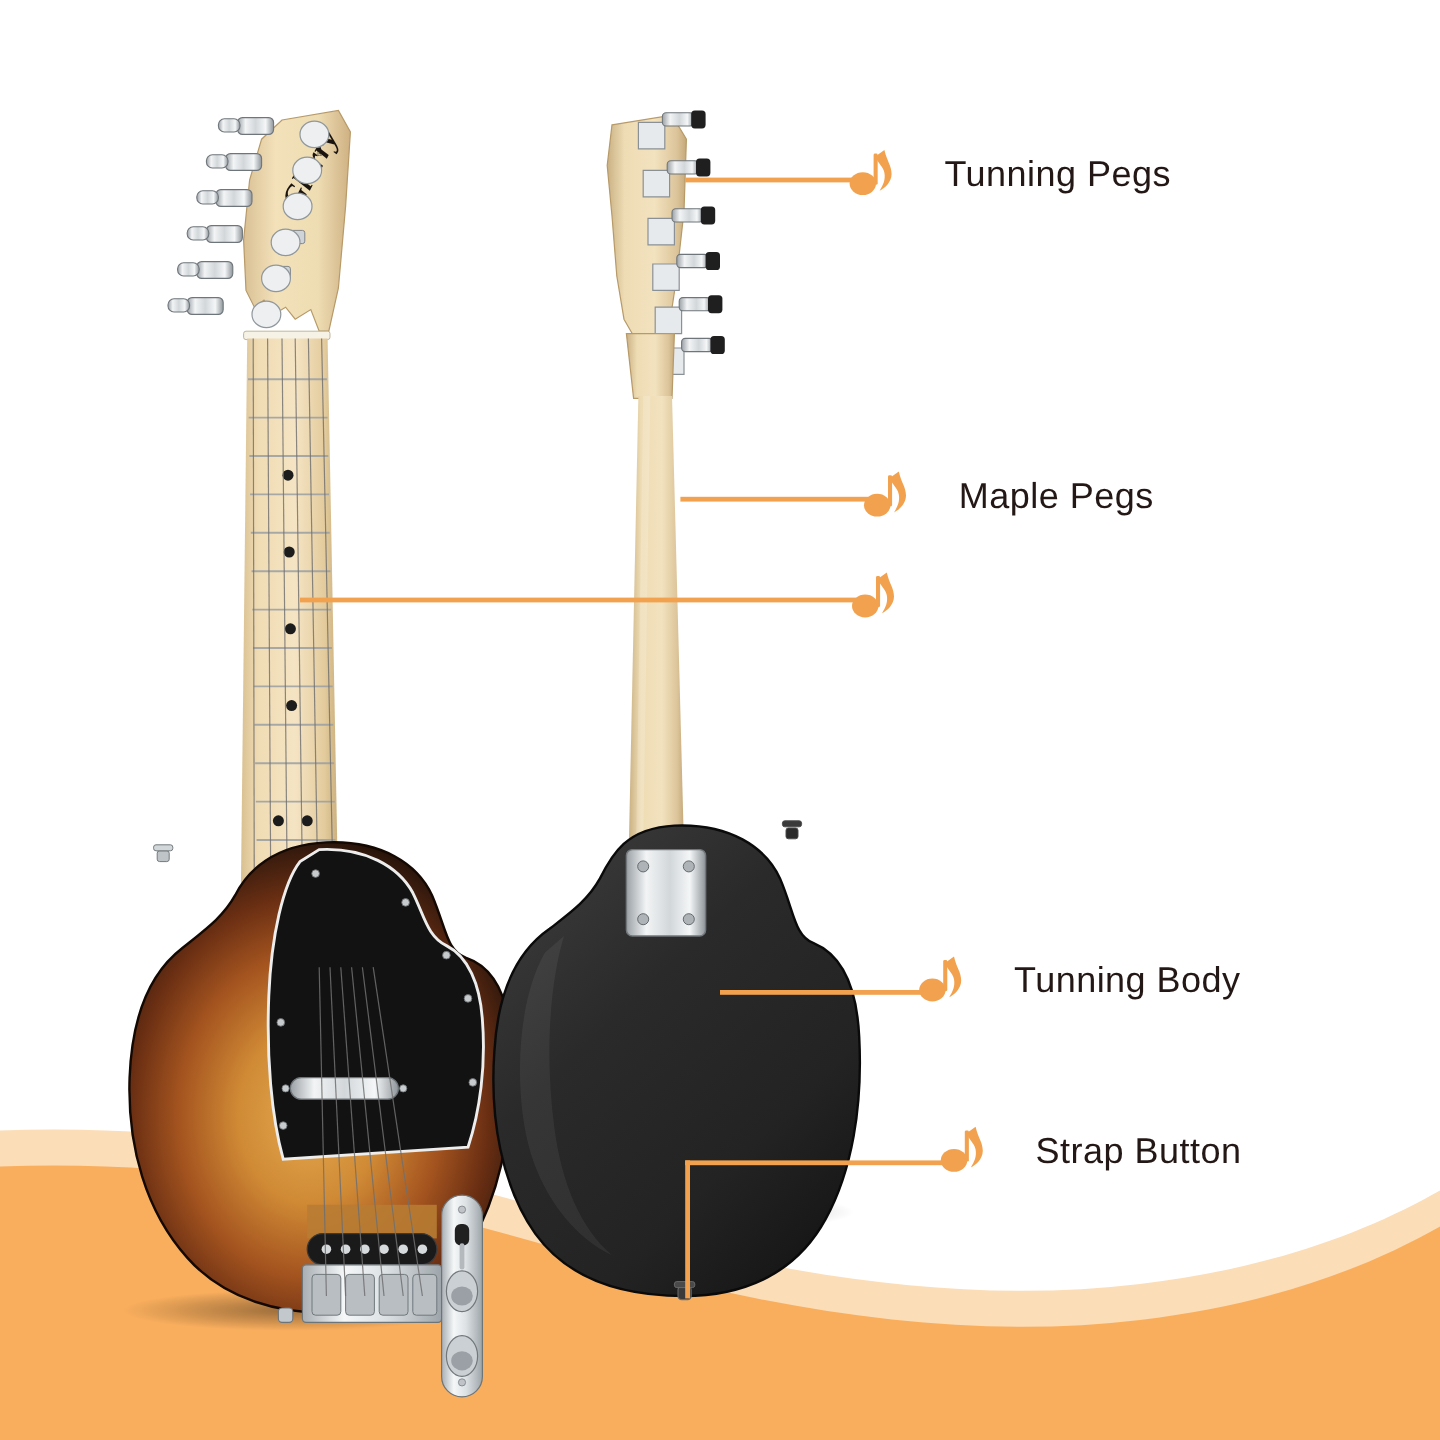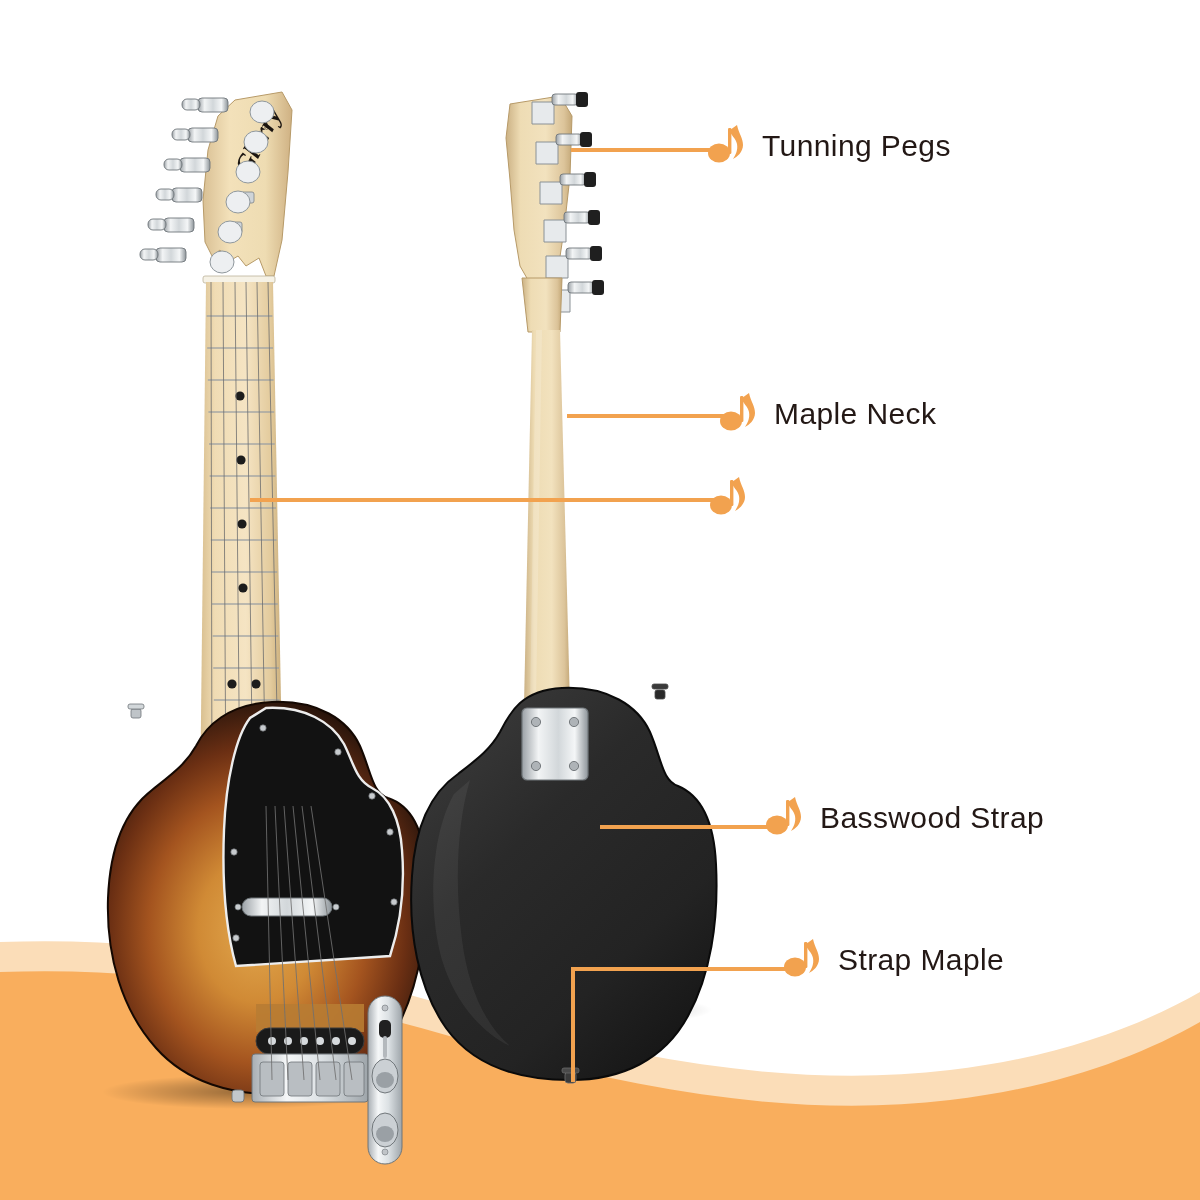--- a/index.html
+++ b/index.html
@@ -43,20 +43,21 @@
     white-space: nowrap;
   }
   .note-icon { width: 42px; height: 48px; flex: 0 0 auto; }
   .callout-text {
     font-family: "Liberation Sans", sans-serif;
     font-size: 30px;
     font-weight: 400;
     color: #231815;
     letter-spacing: 0.4px;
     line-height: 1;
+    margin-left: 25px;
   }
 
   
   .leader {
     position: absolute;
     background: #F2A24F;
     pointer-events: none;
   }
   .leader-h { height: 4px; }
   .leader-v { width: 4px; }
@@ -462,45 +463,45 @@
     <span class="callout-text">Tunning Pegs</span>
   </div>
 
   <div class="callout" style="left:718px; top:390px;">
     <svg class="note-icon" viewBox="0 0 42 48">
       <path d="M31,3 C33,12 37,16 37,23 C37,30 31,35 27,37 C30,32 32,28 31,22
                C30,16 24,13 24,8 Z" fill="#F2A24F"></path>
       <rect x="22" y="6" width="3.4" height="26" rx="1.2" fill="#F2A24F"></rect>
       <ellipse cx="13" cy="31" rx="11" ry="9.5" fill="#F2A24F"></ellipse>
     </svg>
-    <span class="callout-text">Maple Neck</span>
+    <span class="callout-text">Maple Pegs</span>
   </div>
 
   <div class="callout" style="left:708px; top:474px;">
     <svg class="note-icon" viewBox="0 0 42 48">
       <path d="M31,3 C33,12 37,16 37,23 C37,30 31,35 27,37 C30,32 32,28 31,22
                C30,16 24,13 24,8 Z" fill="#F2A24F"></path>
       <rect x="22" y="6" width="3.4" height="26" rx="1.2" fill="#F2A24F"></rect>
       <ellipse cx="13" cy="31" rx="11" ry="9.5" fill="#F2A24F"></ellipse>
     </svg>
   </div>
 
   <div class="callout" style="left:764px; top:794px;">
     <svg class="note-icon" viewBox="0 0 42 48">
       <path d="M31,3 C33,12 37,16 37,23 C37,30 31,35 27,37 C30,32 32,28 31,22
                C30,16 24,13 24,8 Z" fill="#F2A24F"></path>
       <rect x="22" y="6" width="3.4" height="26" rx="1.2" fill="#F2A24F"></rect>
       <ellipse cx="13" cy="31" rx="11" ry="9.5" fill="#F2A24F"></ellipse>
     </svg>
-    <span class="callout-text">Basswood Strap</span>
+    <span class="callout-text">Tunning Body</span>
   </div>
 
   <div class="callout" style="left:782px; top:936px;">
     <svg class="note-icon" viewBox="0 0 42 48">
       <path d="M31,3 C33,12 37,16 37,23 C37,30 31,35 27,37 C30,32 32,28 31,22
                C30,16 24,13 24,8 Z" fill="#F2A24F"></path>
       <rect x="22" y="6" width="3.4" height="26" rx="1.2" fill="#F2A24F"></rect>
       <ellipse cx="13" cy="31" rx="11" ry="9.5" fill="#F2A24F"></ellipse>
     </svg>
-    <span class="callout-text">Strap Maple</span>
+    <span class="callout-text">Strap Button</span>
   </div>
 
 </div>
 
 </body></html>

